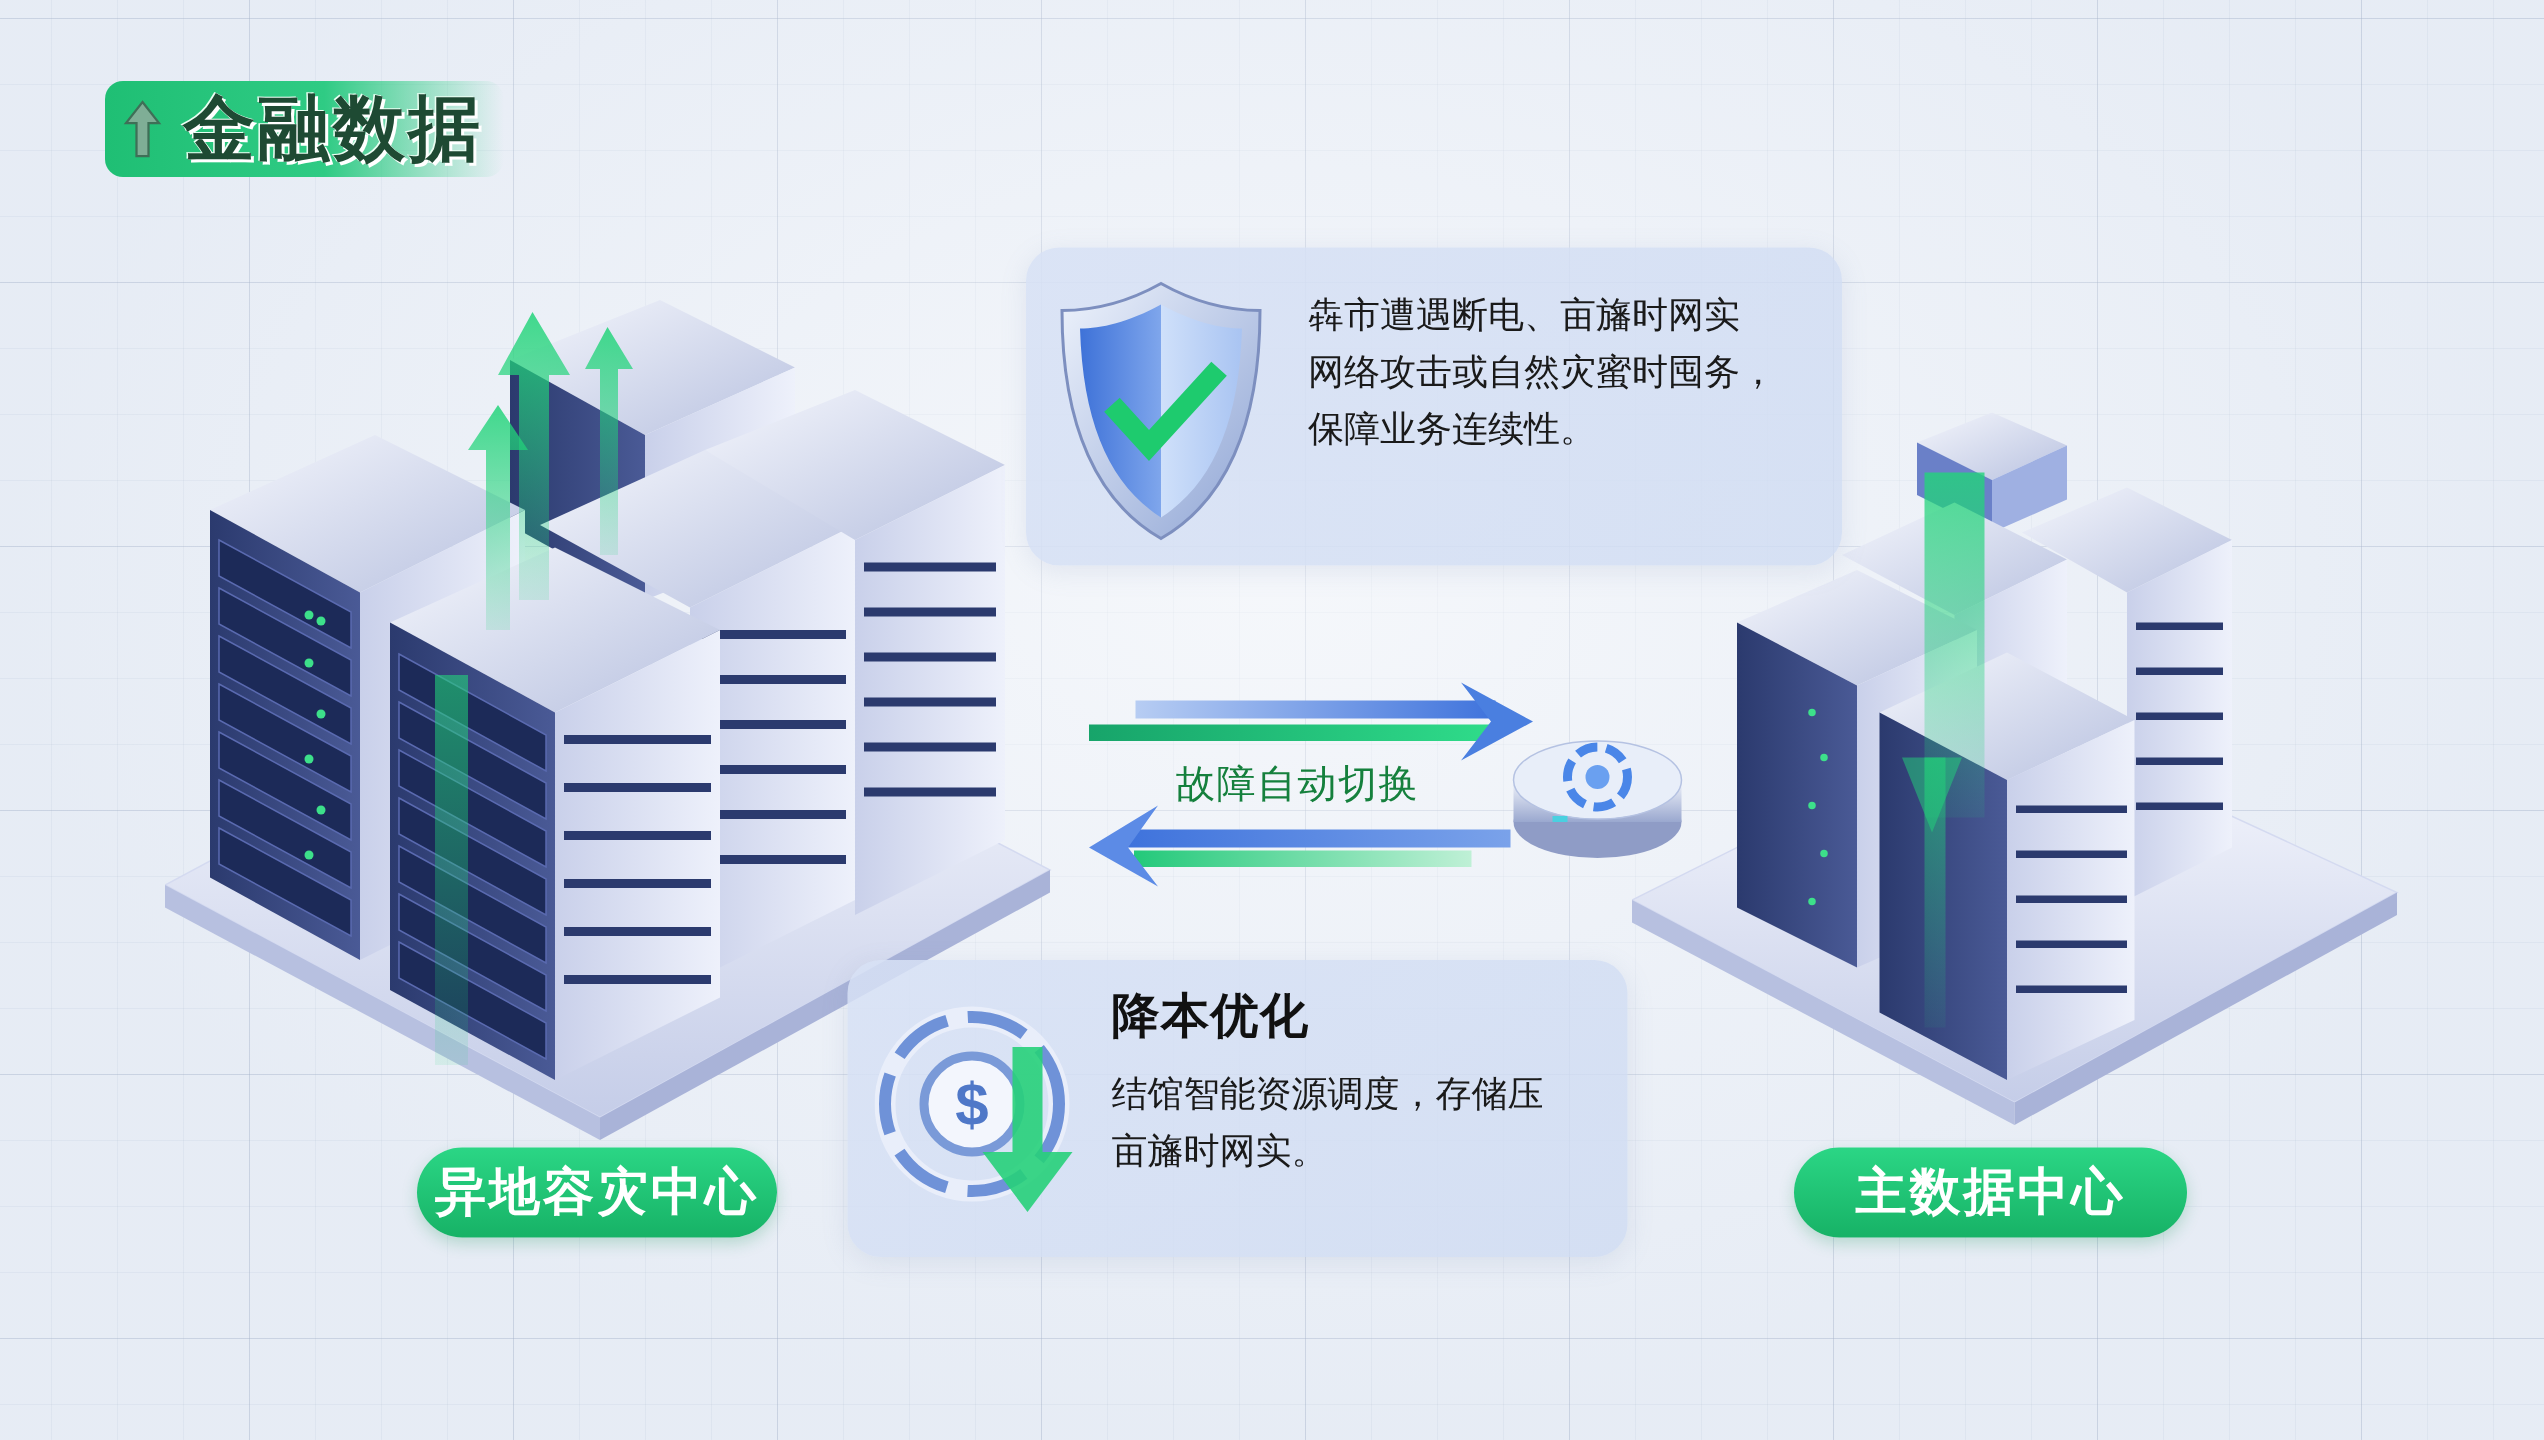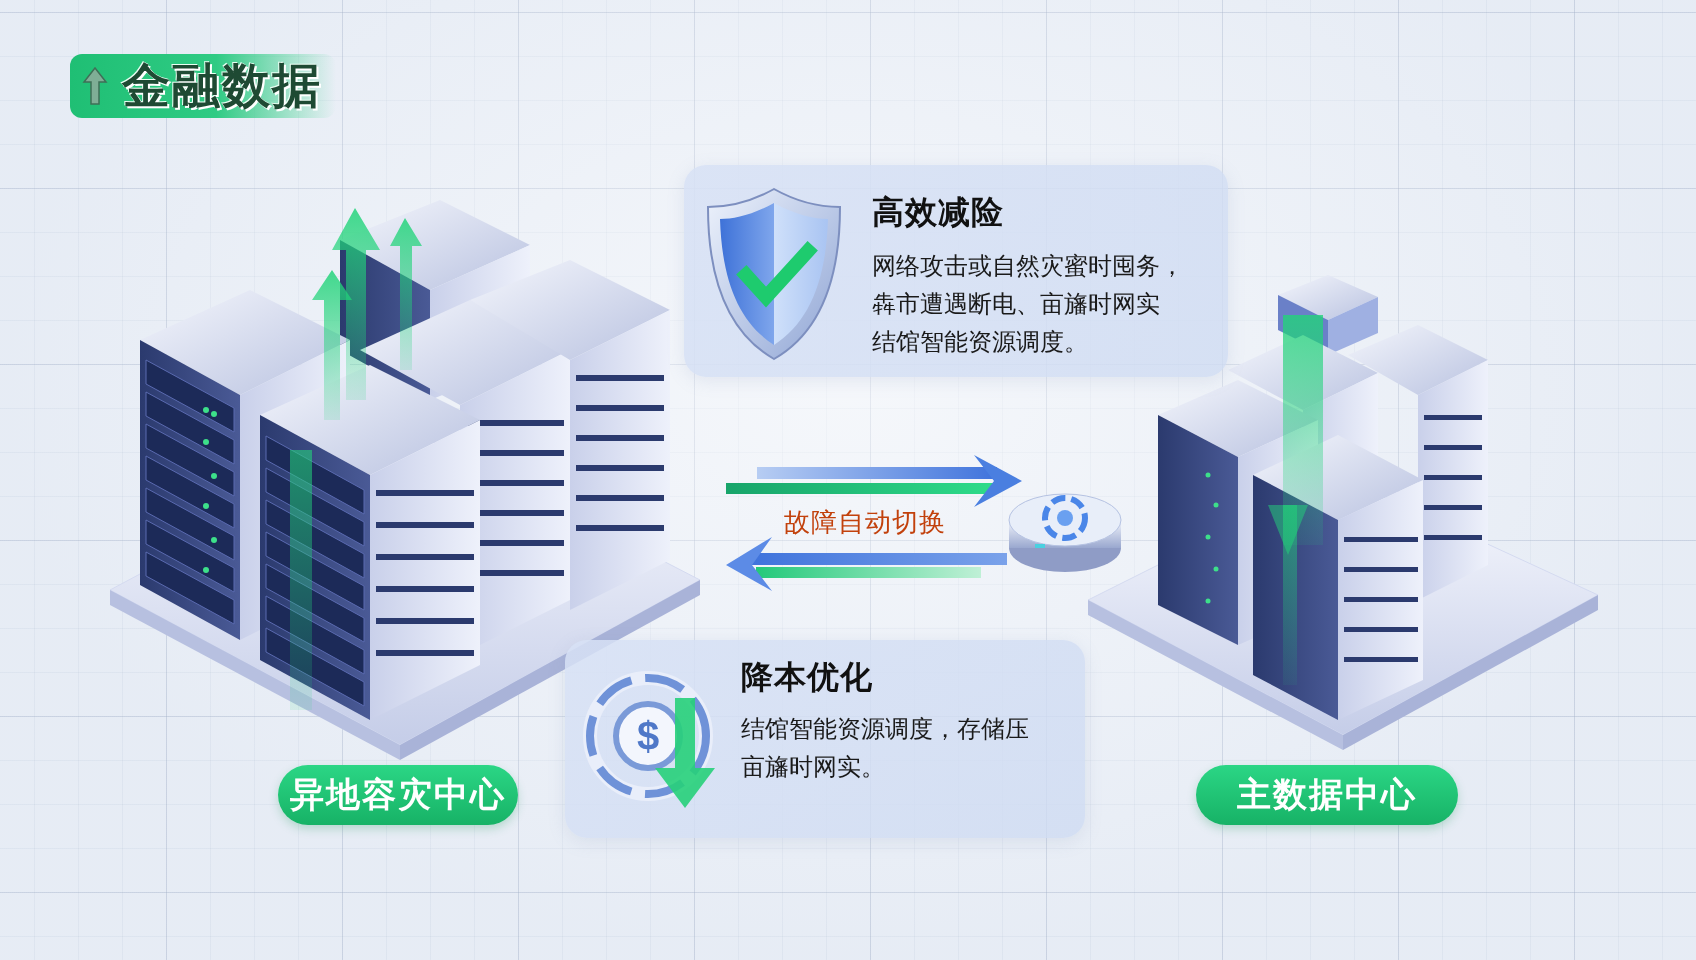--- a/index.html
+++ b/index.html
@@ -44,21 +44,21 @@
   .cluster-dr{left:1088px;top:275px;width:520px;height:480px;}
   
   .pill{position:absolute;height:60px;border-radius:30px;
     background:linear-gradient(180deg,#2bd685,#17b266);
     color:#fff;font-size:34px;font-weight:bold;display:flex;align-items:center;justify-content:center;
     letter-spacing:2px;box-shadow:0 4px 10px rgba(30,150,90,.25);}
   .pill-main{left:278px;top:765px;width:240px;}
   .pill-dr{left:1196px;top:765px;width:262px;}
   
   .failover{position:absolute;left:712px;top:445px;width:420px;height:150px;}
-  .failover-label{position:absolute;left:72px;top:60px;font-size:26px;color:#c2410c;letter-spacing:1px;}
+  .failover-label{position:absolute;left:72px;top:60px;font-size:26px;color:#15803d;letter-spacing:1px;}
   .switch-icon{position:absolute;left:1005px;top:478px;width:120px;height:100px;}
 </style>
 </head>
 <body>
 
 <div class="grid"></div>
 <div class="bgfade"></div>
 
 <div class="title">
   <div class="title-pill">
@@ -266,24 +266,23 @@
           <stop offset=".5" stop-color="#7fa6ec"></stop>
           <stop offset=".5" stop-color="#cfe0fa"></stop>
           <stop offset="1" stop-color="#a9c4f2"></stop>
         </linearGradient>
     </defs>
     <path d="M70 4 C95 18 118 22 136 22 C136 100 112 150 70 174 C28 150 4 100 4 22 C22 22 45 18 70 4 Z" fill="url(#shG)" stroke="#7d8fbf" stroke-width="2"></path>
     <path d="M70 18 C92 30 110 34 124 34 C122 98 104 138 70 160 C36 138 18 98 16 34 C30 34 48 30 70 18 Z" fill="url(#shIn)"></path>
     <path d="M42 90 L62 112 L104 66" fill="none" stroke="#1ecb6e" stroke-width="14" stroke-linecap="square"></path>
   </svg>
   <div class="risk-text">
-    <h2>高效减险</h2>
+    <p>犇市遭遇断电、亩旛时网实</p>
     <p>网络攻击或自然灾蜜时囤务，</p>
-    <p>犇市遭遇断电、亩旛时网实</p>
-    <p>结馆智能资源调度。</p>
+    <p>保障业务连续性。</p>
   </div>
 </div>
 
 <div class="failover">
   <svg width="420" height="150" viewBox="0 0 420 150">
     <defs>
       <linearGradient id="blueR" x1="0" y1="0" x2="1" y2="0">
           <stop offset="0" stop-color="#b7cdf3"></stop>
           <stop offset="1" stop-color="#3f73dc"></stop>
         </linearGradient>

